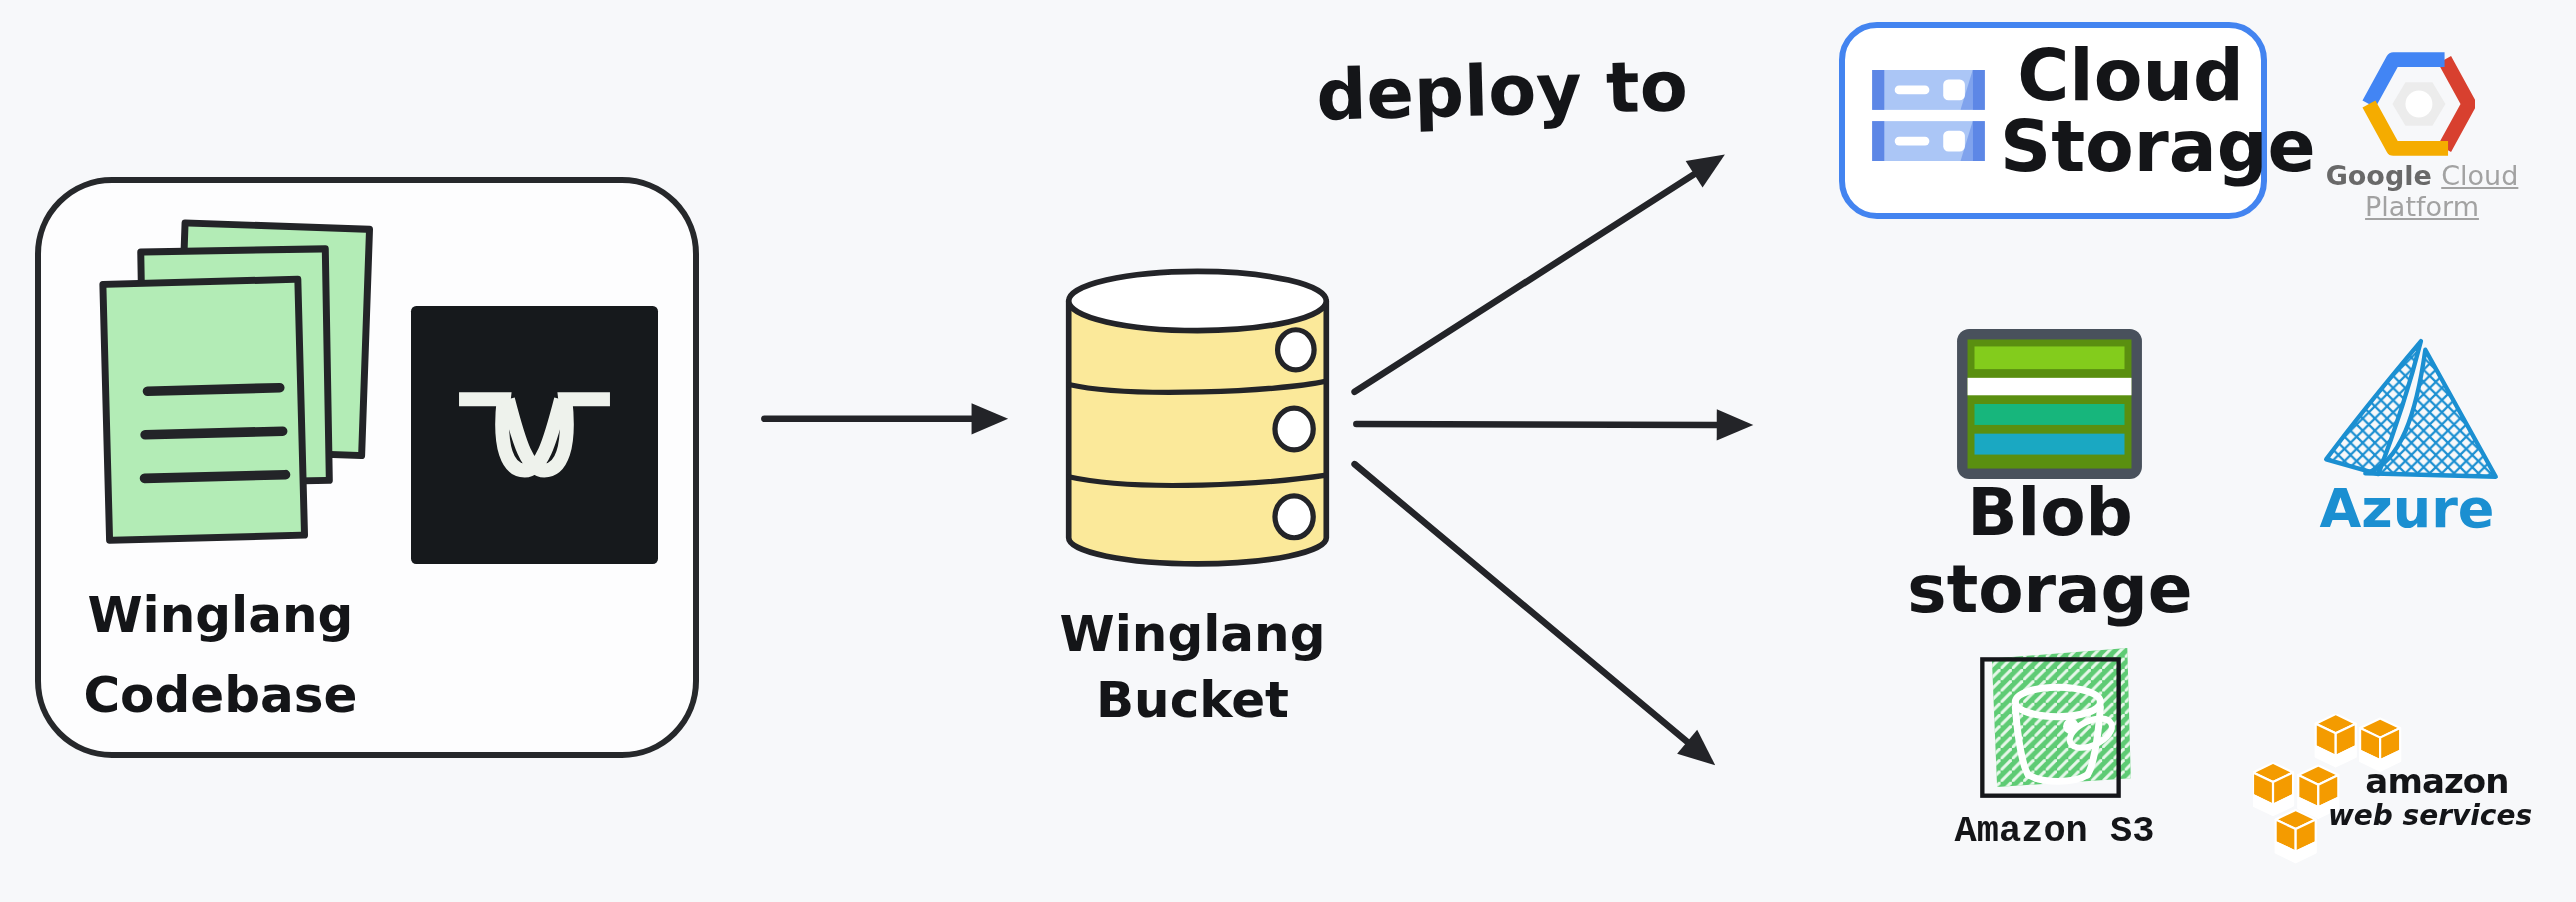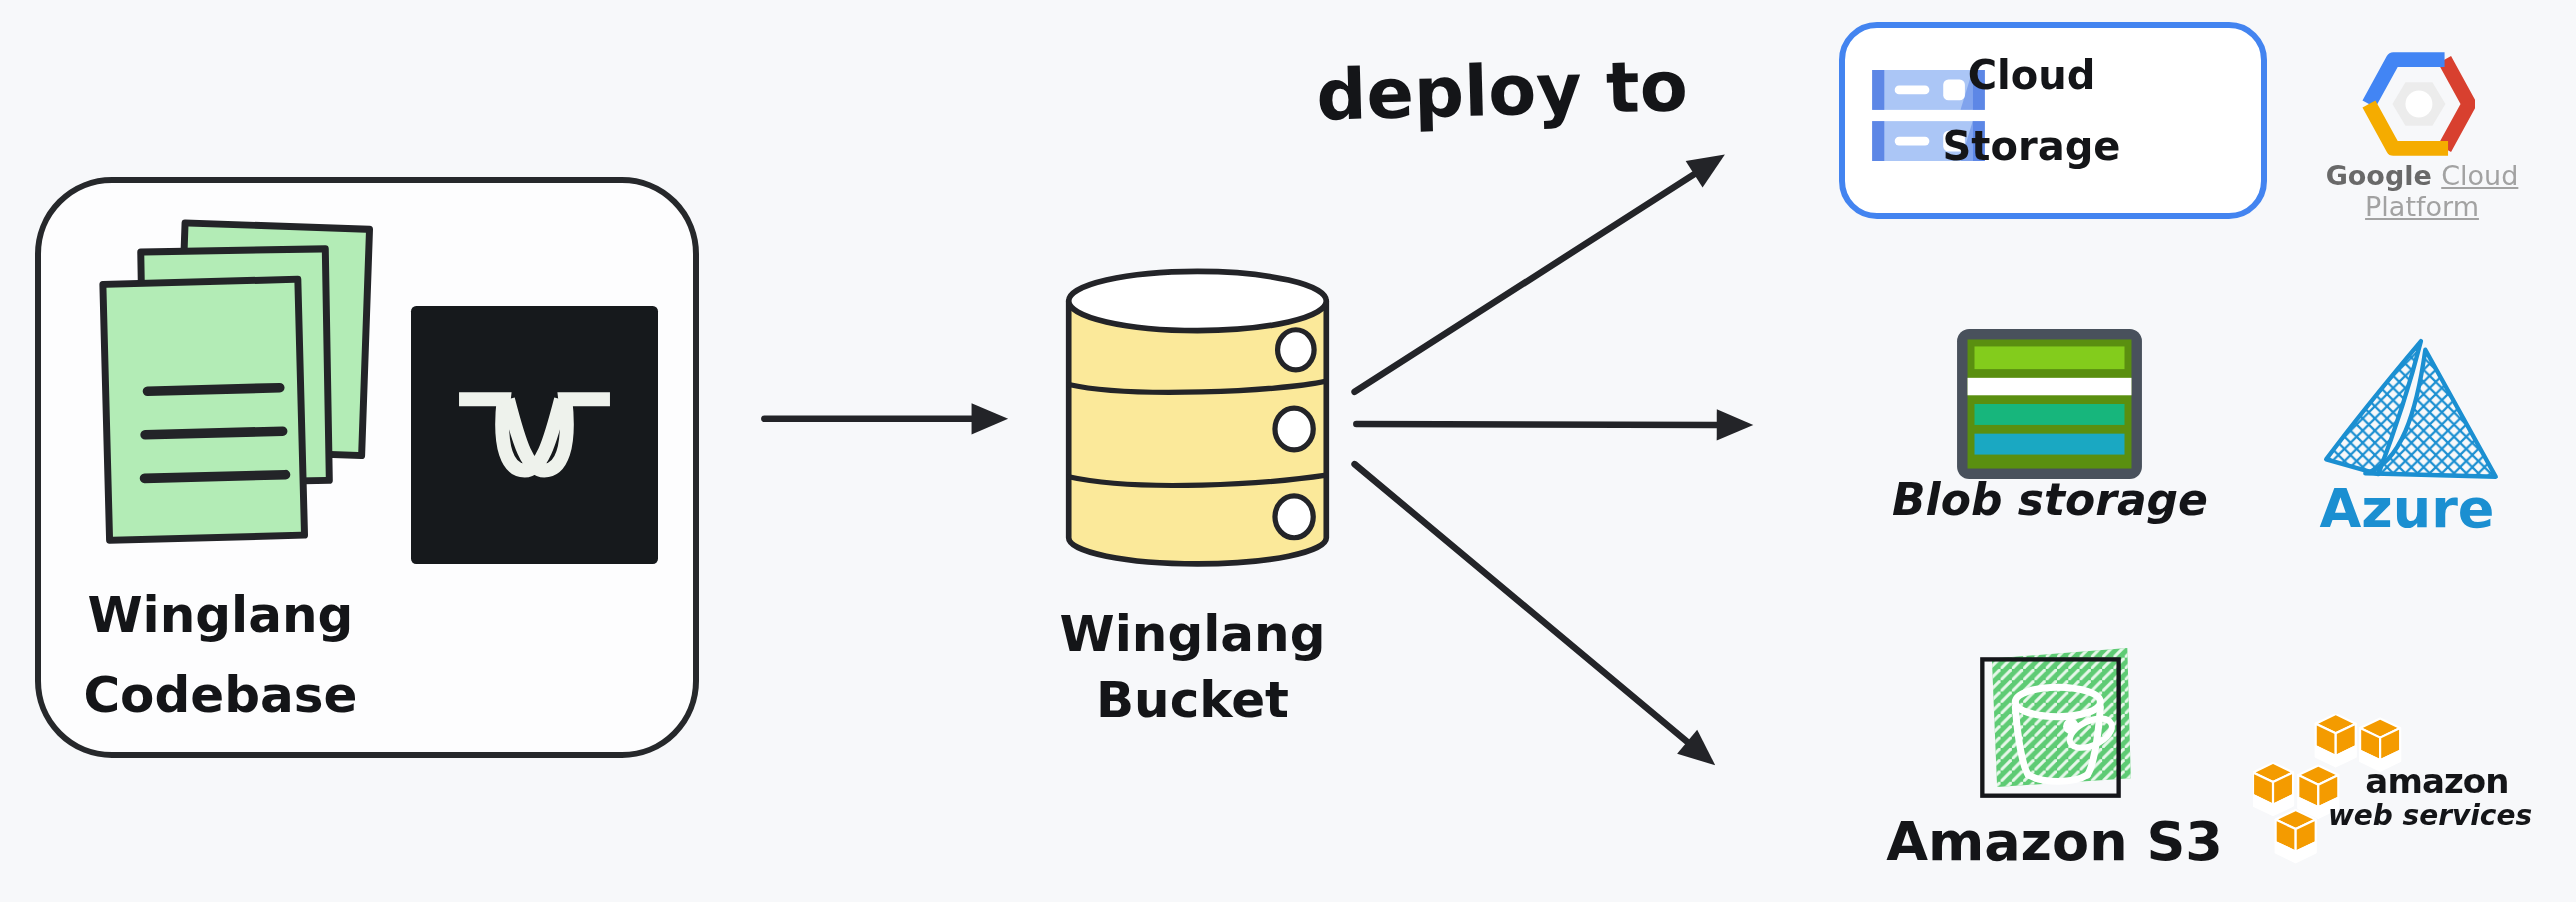--- a/index.html
+++ b/index.html
@@ -20,27 +20,27 @@
   .hand{font-weight:700;color:#141518;text-align:center;}
   .codebase-box{left:35px;top:177px;width:652px;height:569px;border:6.1px solid #26282b;
     border-radius:77px;background:var(--box-bg);}
   .wing-square{left:411px;top:306px;width:247px;height:258px;background:var(--wing-dark);
     border-radius:5.2px;}
   .codebase-label{left:24.4px;top:575px;width:392px;font-size:50px;line-height:80px;}
   .bucket-label{left:1014px;top:601px;width:357px;font-size:50px;line-height:66px;}
   .deploy-label{left:1315px;top:50px;width:374px;font-size:70px;transform:rotate(-1.5deg);}
   .gcs-box{left:1839px;top:22px;width:416px;height:185px;border:6.1px solid var(--gcs-border-blue);
     border-radius:38px;background:#ffffff;}
-  .gcs-label{left:1901px;top:40px;width:261px;font-size:40px;line-height:71px;}
+  .gcs-label{left:2000px;top:40px;width:261px;font-size:71px;line-height:71px;}
   .gcp-brand{left:2272px;top:160px;width:300px;font-size:27px;text-align:center;font-weight:700;}
   .gcp-brand .primary{color:var(--google-gray);margin-top:43px;}
   .gcp-brand .secondary{color:var(--platform-gray);font-weight:400;text-decoration:underline;}
-  .blob-label{left:1863px;top:474px;width:374px;font-size:44px;font-style:italic;}
+  .blob-label{left:1863px;top:474px;width:374px;font-size:66px;}
   .azure-label{left:2311px;top:477px;width:192px;font-size:54px;color:var(--azure-blue);}
-  .s3-label{left:1876px;top:810px;width:357px;font-size:54px;}
+  .s3-label{left:1876px;top:810px;width:357px;font-size:37px;font-family:Liberation Mono, monospace;}
   .aws-brand1{left:2311px;top:761px;width:252px;font-size:34px;letter-spacing:-0.9px;}
   .aws-brand2{left:2304px;top:799px;width:252px;font-size:28px;font-style:italic;}
   svg{display:block;}
 </style>
 </head>
 <body>
 
 <div class="canvas">
 
   <div class="abs codebase-box"></div>

